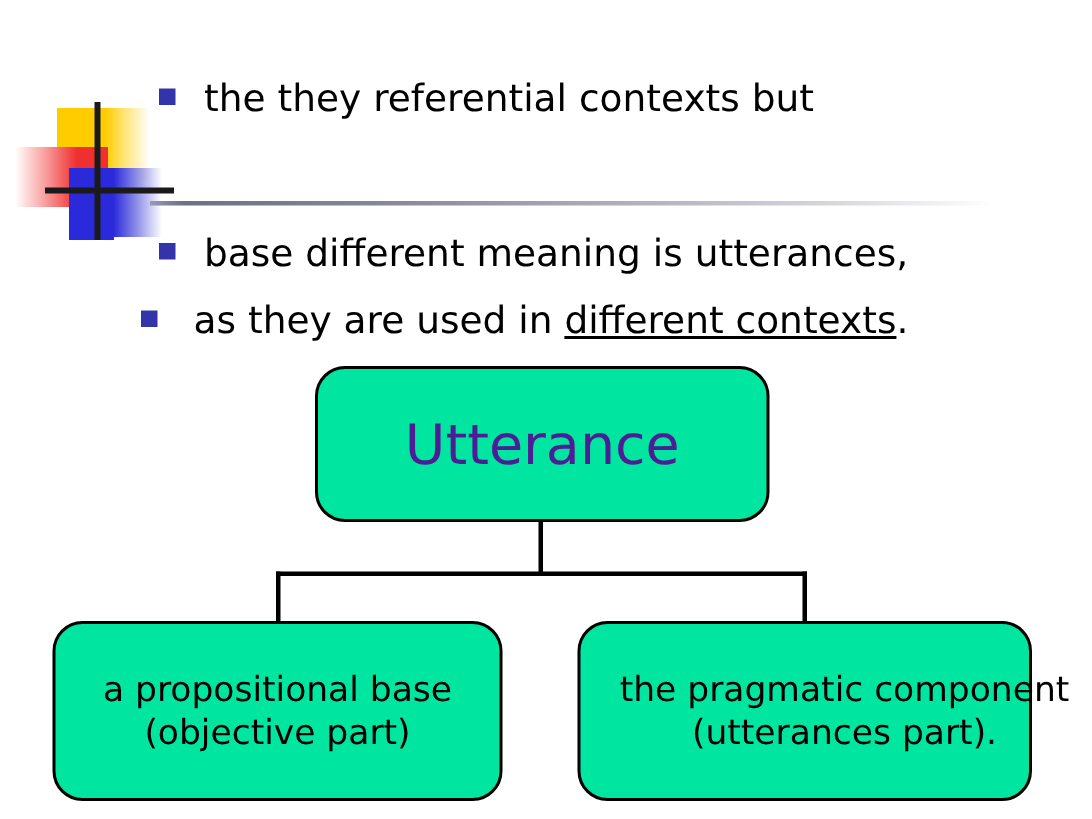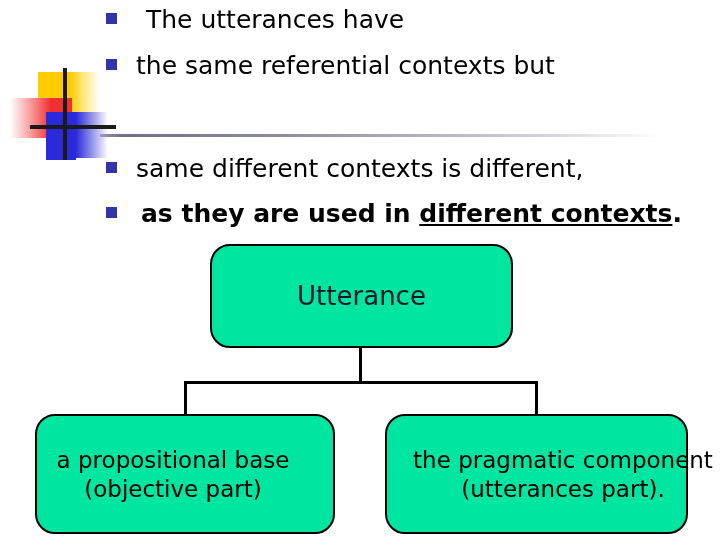--- a/index.html
+++ b/index.html
@@ -70,52 +70,52 @@
   .bullet-text { display: inline-block; }
   .b { font-weight: normal; }
   .u { text-decoration: underline; }
 
   #line1 { left: 106px; top: 6px; }
   #line1 .bullet-text { margin-left: 29px; }
   #line2 { left: 106px; top: 52px; }
   #line2 .bullet-text { margin-left: 19px; }
   #line3 { left: 106px; top: 155px; }
   #line3 .bullet-text { margin-left: 19px; }
-  #line4 { left: 106px; top: 200px; font-weight: bold; }
+  #line4 { left: 94px; top: 200px; }
   #line4 .bullet-text { margin-left: 24px; }
 
   
   .node {
     position: absolute;
     background: #00E5A0;
     border: 2px solid #000000;
     border-radius: 20px;
     box-sizing: border-box;
   }
   #node-utterance {
     left: 210px; top: 244px; width: 303px; height: 104px;
     display: flex; align-items: center; justify-content: center;
   }
   #node-utterance .node-label {
-    font-size: 26px; color: #0f172a;
+    font-size: 37px; color: #4c1d95;
   }
   #node-left  { left: 35px;  top: 414px; width: 300px; height: 120px; }
   #node-right { left: 385px; top: 414px; width: 303px; height: 120px; }
 
   .node-overflow {
     position: absolute;
     top: 446px;
     text-align: center;
     font-size: 23px;
     line-height: 1.28;
     color: #000000;
     white-space: nowrap;
     pointer-events: none;
   }
-  #text-left  { left: 23px;  width: 300px; }
+  #text-left  { left: 35px;  width: 300px; }
   #text-right { left: 385px; width: 356px; }
   .node-overflow .l2 { display: block; }
 
   
   .conn { position: absolute; background: #000000; }
   #conn-stem   { left: 359px; top: 348px; width: 3px; height: 35px; }
   #conn-bar    { left: 184px; top: 381px; width: 354px; height: 3px; }
   #conn-l      { left: 184px; top: 381px; width: 3px; height: 35px; }
   #conn-r      { left: 535px; top: 381px; width: 3px; height: 35px; }
 </style>
@@ -128,36 +128,32 @@
     <span class="sq sq-yellow"></span>
     <span class="sq sq-red"></span>
     <span class="sq sq-blue"></span>
     <span class="sq sq-blue2"></span>
     <span class="sq cross-v"></span>
     <span class="sq cross-h"></span>
   </div>
 
   <div id="divider"></div>
 
-  <div class="bullet-line" id="line1">
-    <span class="bullet-mark"></span>
-    <span class="bullet-text">The utterances have</span>
-  </div>
 
   <div class="bullet-line" id="line2">
     <span class="bullet-mark"></span>
     <span class="bullet-text">
-      <span>the same </span><span class="b">referential</span><span> contexts but</span>
+      <span>the they </span><span class="b">referential</span><span> contexts but</span>
     </span>
   </div>
 
   <div class="bullet-line" id="line3">
     <span class="bullet-mark"></span>
     <span class="bullet-text">
-      <span>same </span><span class="b">different</span><span> contexts is different,</span>
+      <span>base </span><span class="b">different</span><span> meaning is utterances,</span>
     </span>
   </div>
 
   <div class="bullet-line" id="line4">
     <span class="bullet-mark"></span>
     <span class="bullet-text">
       <span> as they are used in </span><span class="u">different contexts</span><span>.</span>
     </span>
   </div>
 

